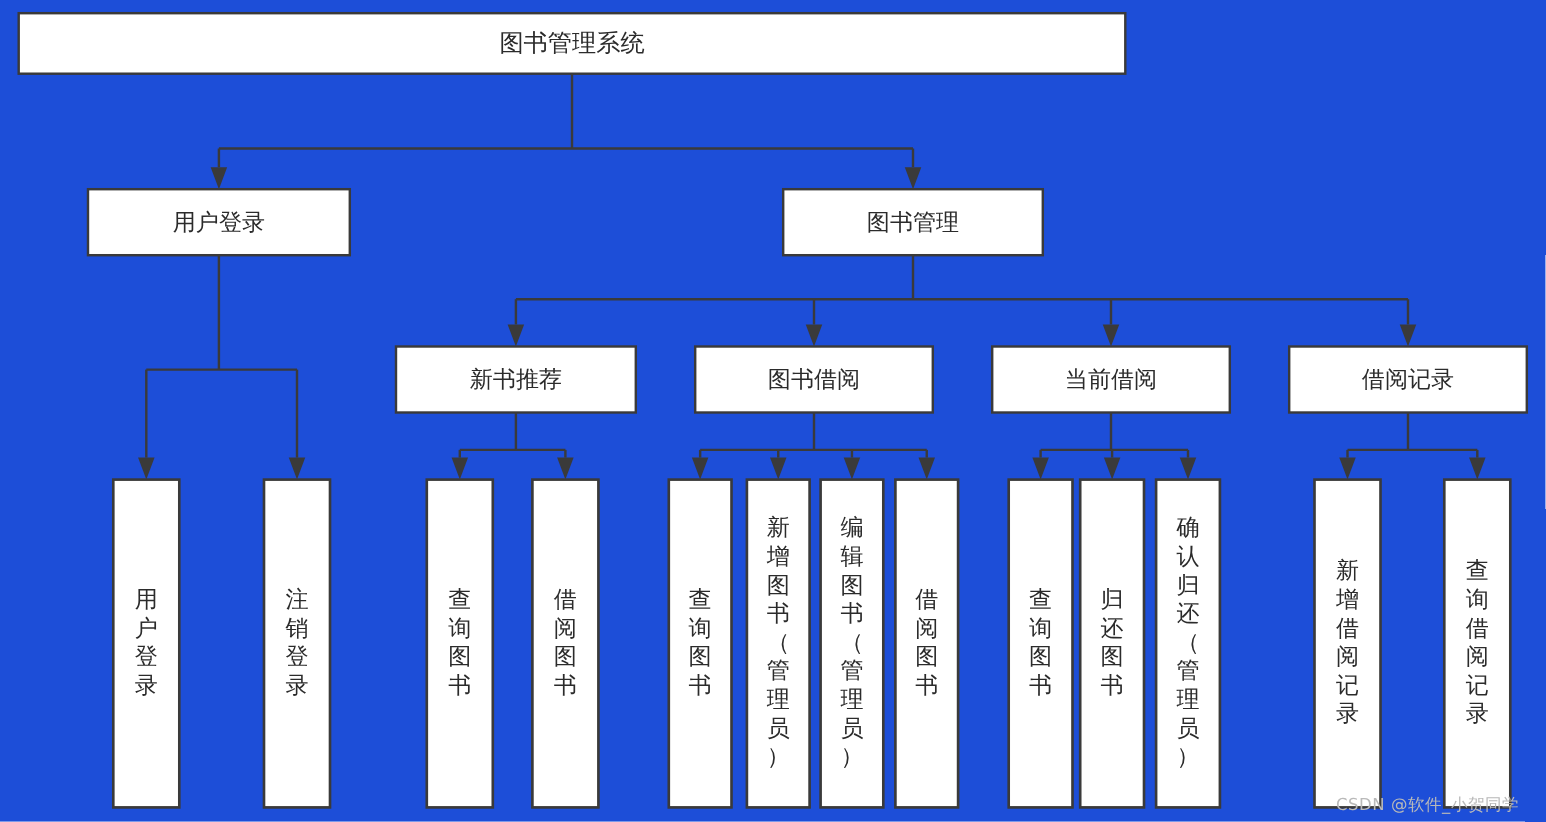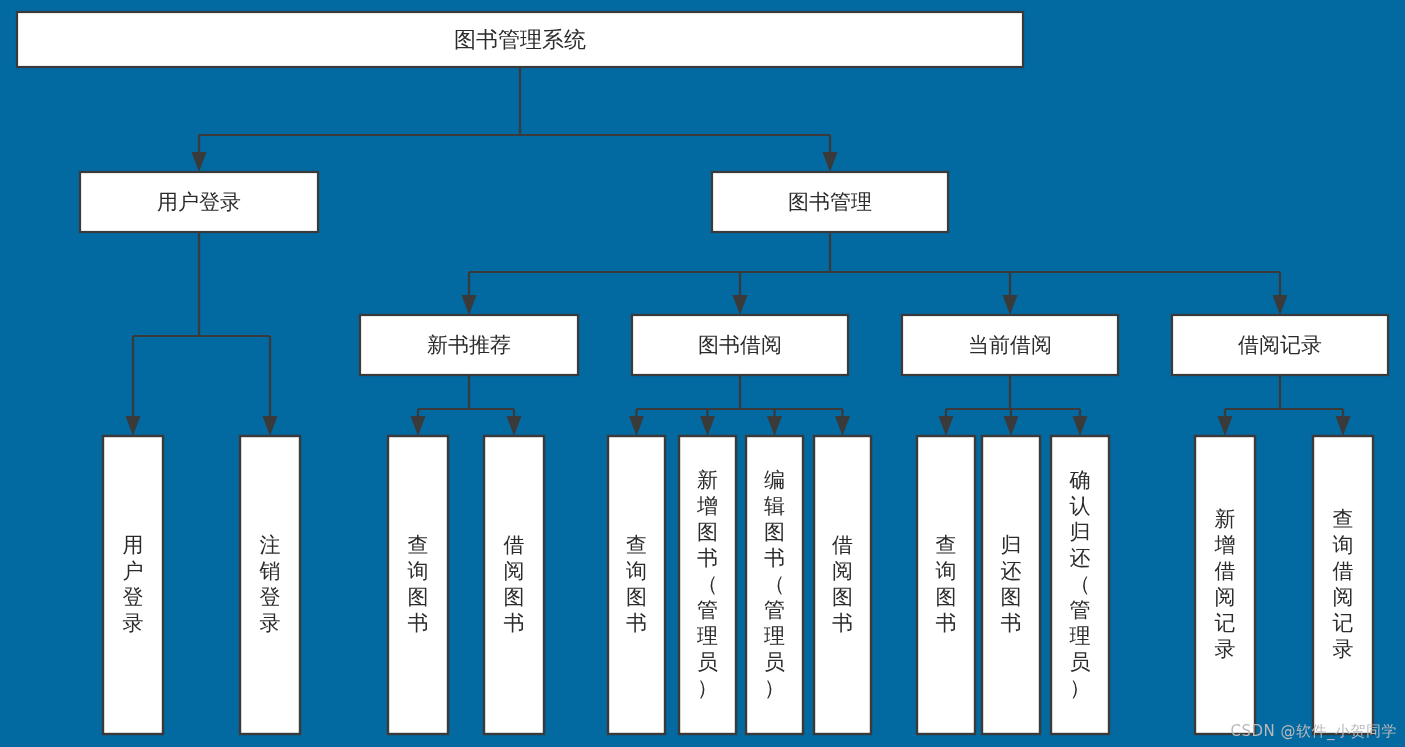--- a/index.html
+++ b/index.html
@@ -8,21 +8,21 @@
     padding: 0;
     background: #ffffff;
   }
   body {
     font-family: "DejaVu Sans", "Liberation Sans", sans-serif;
   }
   #diagram-root {
     position: relative;
     width: 1405px;
     height: 747px;
-    background: #0369a1;
+    background: #1d4ed8;
     overflow: hidden;
   }
   svg#flow-svg {
     position: absolute;
     top: 0;
     left: 0;
     width: 1405px;
     height: 747px;
     display: block;
   }
@@ -62,21 +62,21 @@
   }
   .leaf-label-char {
     font-family: "DejaVu Sans", "Liberation Sans", sans-serif;
     font-size: 21px;
     fill: #2b2b2b;
     text-anchor: middle;
     dominant-baseline: middle;
   }
   .watermark {
     position: absolute;
-    right: 8px;
+    right: 24px;
     bottom: 6px;
     font-family: "DejaVu Sans", "Liberation Sans", sans-serif;
     font-size: 15px;
     color: #b9b9b9;
     letter-spacing: 0.5px;
     white-space: nowrap;
     user-select: none;
   }
 </style>
 </head>

